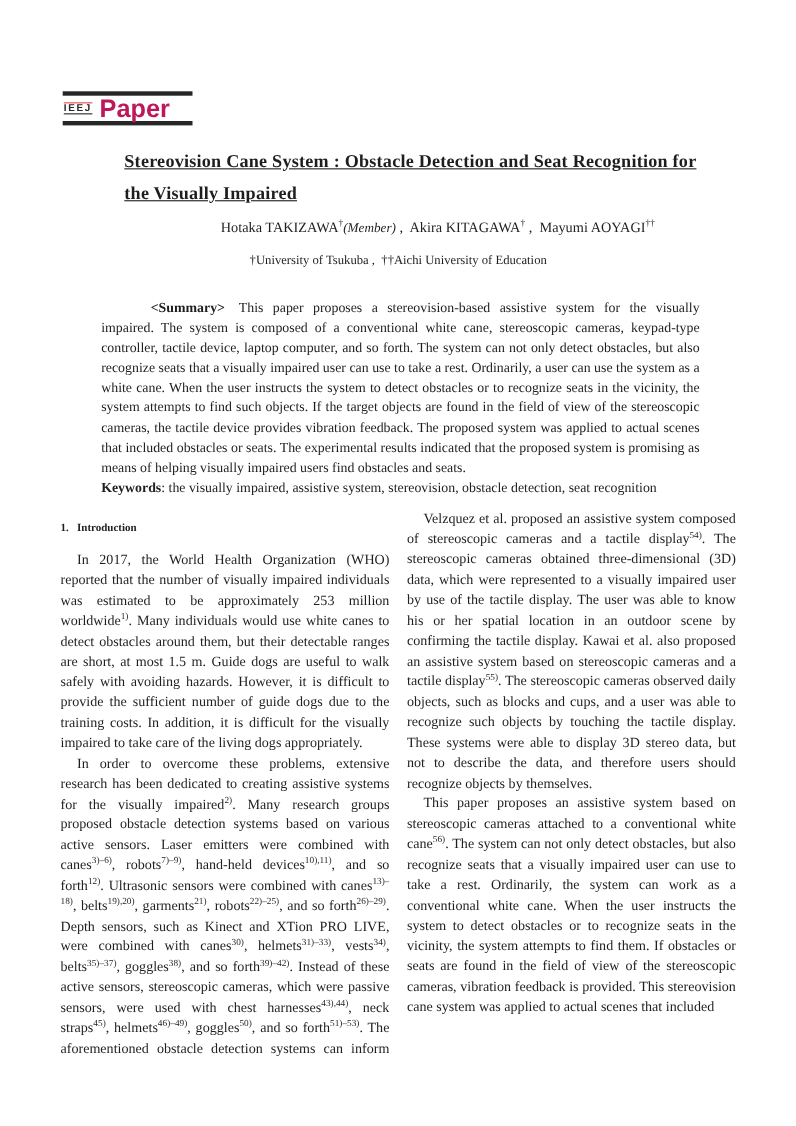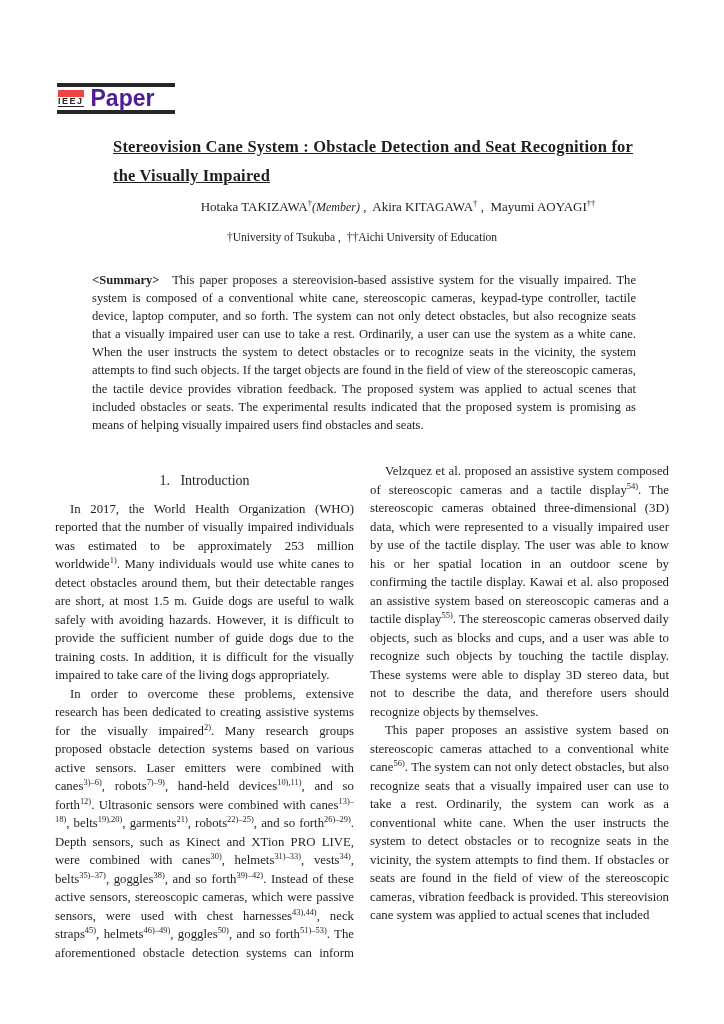--- a/index.html
+++ b/index.html
@@ -12,46 +12,46 @@
   }
   .page { position: relative; width: 724px; height: 1024px; background: #fff; overflow: hidden; }
 
   
   .logo { position: absolute; left: 57px; top: 83px; width: 118px; }
   .logo-bar { height: 4px; background: #262626; }
   .logo-row { display: flex; align-items: center; gap: 7px; height: 23px; padding-left: 1px; }
   .logo-ieej {
     font-family: "Liberation Sans", sans-serif; font-weight: bold;
     font-size: 9px; letter-spacing: 1.5px; color: #262626;
-    border-top: 7px solid #ef4444; border-bottom: 1px solid #262626; line-height: 9px; text-align: center;
+    border-top: 1px solid #ef4444; border-bottom: 1px solid #262626; line-height: 9px; text-align: center;
   }
-  .logo-paper { font-family: "Liberation Sans", sans-serif; font-weight: bold; font-size: 23px; color: #4c1d95; }
+  .logo-paper { font-family: "Liberation Sans", sans-serif; font-weight: bold; font-size: 23px; color: #be185d; }
 
   
   .title {
     position: absolute; left: 113px; top: 132px; width: 525px;
     font-size: 16.5px; font-weight: bold; line-height: 29px; letter-spacing: 0.2px; text-decoration: underline;
   }
   .authors { position: absolute; left: 0; top: 199px; width: 724px; text-align: center; font-size: 13px; padding-left: 36px; }
   .authors i { font-size: 12px; }
   .affiliations { position: absolute; left: 0; top: 231px; width: 724px; text-align: center; font-size: 11.5px; }
 
   
   .summary {
     position: absolute; left: 92px; top: 271px; width: 544px;
     font-size: 12.6px; line-height: 18.1px; text-align: justify;
   }
-  .summary-label { font-weight: bold; }
+  .summary-label { font-weight: bold; margin-left: 45px; }
   .keywords-label { font-weight: bold; }
 
   
   .col { position: absolute; width: 299px; font-size: 12.8px; line-height: 18.5px; text-align: justify; overflow: hidden; }
   .col-left  { left: 55px;  top: 470px; height: 494px; }
   .col-right { left: 370px; top: 462px; height: 502px; }
-  .section-heading { text-align: center; font-weight: normal; font-size: 14px; margin: 2px 0 9px 0; }
+  .section-heading { font-weight: bold; font-size: 10px; margin: 2px 0 9px 0; }
   .body-para { margin: 0; text-indent: 15px; }
   .body-para.cont { text-indent: 0; }
   sup { font-size: 66%; line-height: 0; }
 </style>
 </head>
 <body>
 
 <div class="page">
 
   <div class="logo">
@@ -64,20 +64,21 @@
   </div>
 
   <div class="title">Stereovision Cane System : Obstacle Detection and Seat Recognition for the Visually Impaired</div>
 
   <div class="authors">Hotaka TAKIZAWA<sup>†</sup><i>(Member)</i> ,&nbsp; Akira KITAGAWA<sup>†</sup> ,&nbsp; Mayumi AOYAGI<sup>††</sup></div>
 
   <div class="affiliations">†University of Tsukuba ,&nbsp; ††Aichi University of Education</div>
 
   <div class="summary">
     <div><span class="summary-label">&lt;Summary&gt;</span> <span>This paper proposes a stereovision-based assistive system for the visually impaired. The system is composed of a conventional white cane, stereoscopic cameras, keypad-type controller, tactile device, laptop computer, and so forth. The system can not only detect obstacles, but also recognize seats that a visually impaired user can use to take a rest. Ordinarily, a user can use the system as a white cane. When the user instructs the system to detect obstacles or to recognize seats in the vicinity, the system attempts to find such objects. If the target objects are found in the field of view of the stereoscopic cameras, the tactile device provides vibration feedback. The proposed system was applied to actual scenes that included obstacles or seats. The experimental results indicated that the proposed system is promising as means of helping visually impaired users find obstacles and seats.</span></div>
+    <div><span class="keywords-label">Keywords</span><span>: the visually impaired, assistive system, stereovision, obstacle detection, seat recognition</span></div>
   </div>
 
   <div class="col col-left">
     <div class="section-heading">1.&nbsp;&nbsp;&nbsp;Introduction</div>
     <div>
         <p class="body-para">In 2017, the World Health Organization (WHO) reported that the number of visually impaired individuals was estimated to be approximately 253 million worldwide<sup>1)</sup>. Many individuals would use white canes to detect obstacles around them, but their detectable ranges are short, at most 1.5 m. Guide dogs are useful to walk safely with avoiding hazards. However, it is difficult to provide the sufficient number of guide dogs due to the training costs. In addition, it is difficult for the visually impaired to take care of the living dogs appropriately.</p>
         <p class="body-para">In order to overcome these problems, extensive research has been dedicated to creating assistive systems for the visually impaired<sup>2)</sup>. Many research groups proposed obstacle detection systems based on various active sensors. Laser emitters were combined with canes<sup>3)–6)</sup>, robots<sup>7)–9)</sup>, hand-held devices<sup>10),11)</sup>, and so forth<sup>12)</sup>. Ultrasonic sensors were combined with canes<sup>13)–18)</sup>, belts<sup>19),20)</sup>, garments<sup>21)</sup>, robots<sup>22)–25)</sup>, and so forth<sup>26)–29)</sup>. Depth sensors, such as Kinect and XTion PRO LIVE, were combined with canes<sup>30)</sup>, helmets<sup>31)–33)</sup>, vests<sup>34)</sup>, belts<sup>35)–37)</sup>, goggles<sup>38)</sup>, and so forth<sup>39)–42)</sup>. Instead of these active sensors, stereoscopic cameras, which were passive sensors, were used with chest harnesses<sup>43),44)</sup>, neck straps<sup>45)</sup>, helmets<sup>46)–49)</sup>, goggles<sup>50)</sup>, and so forth<sup>51)–53)</sup>. The aforementioned obstacle detection systems can inform visually</p>
       </div>
   </div>
 

